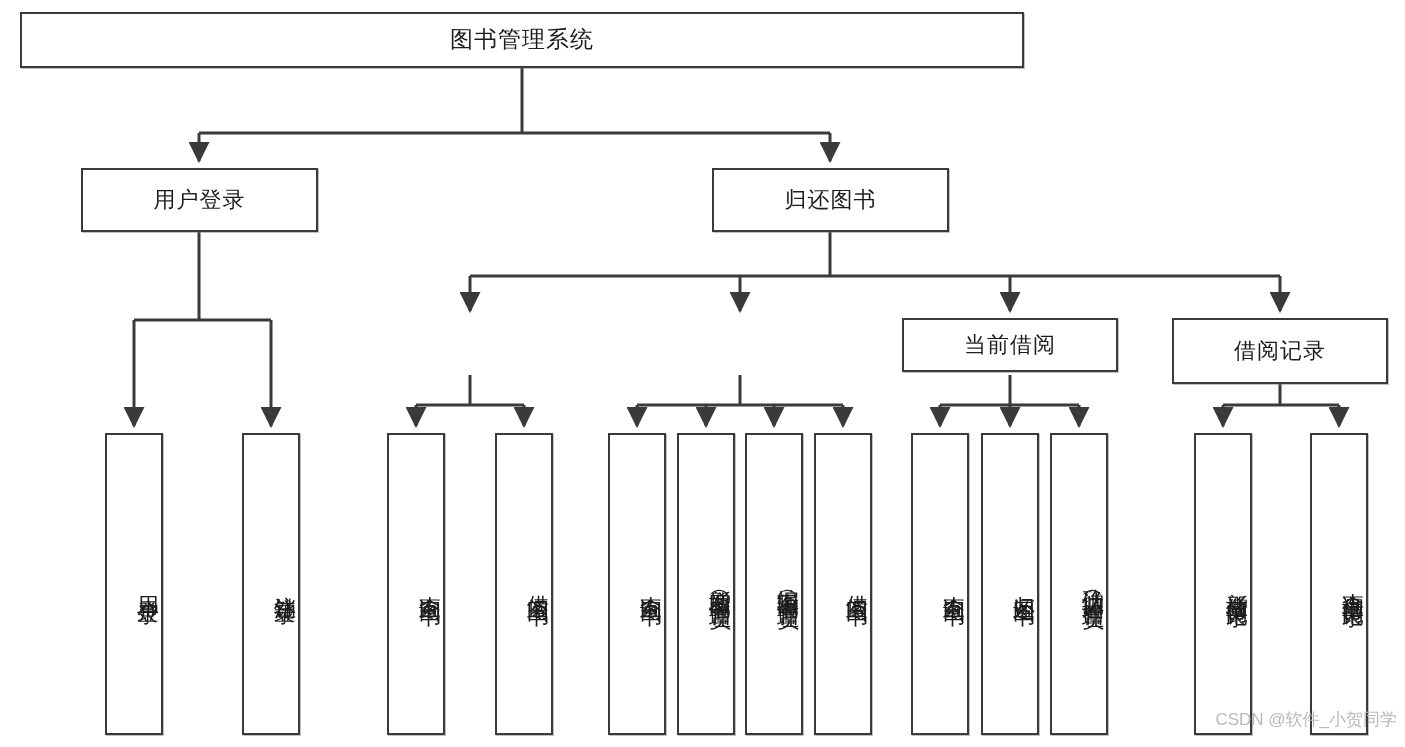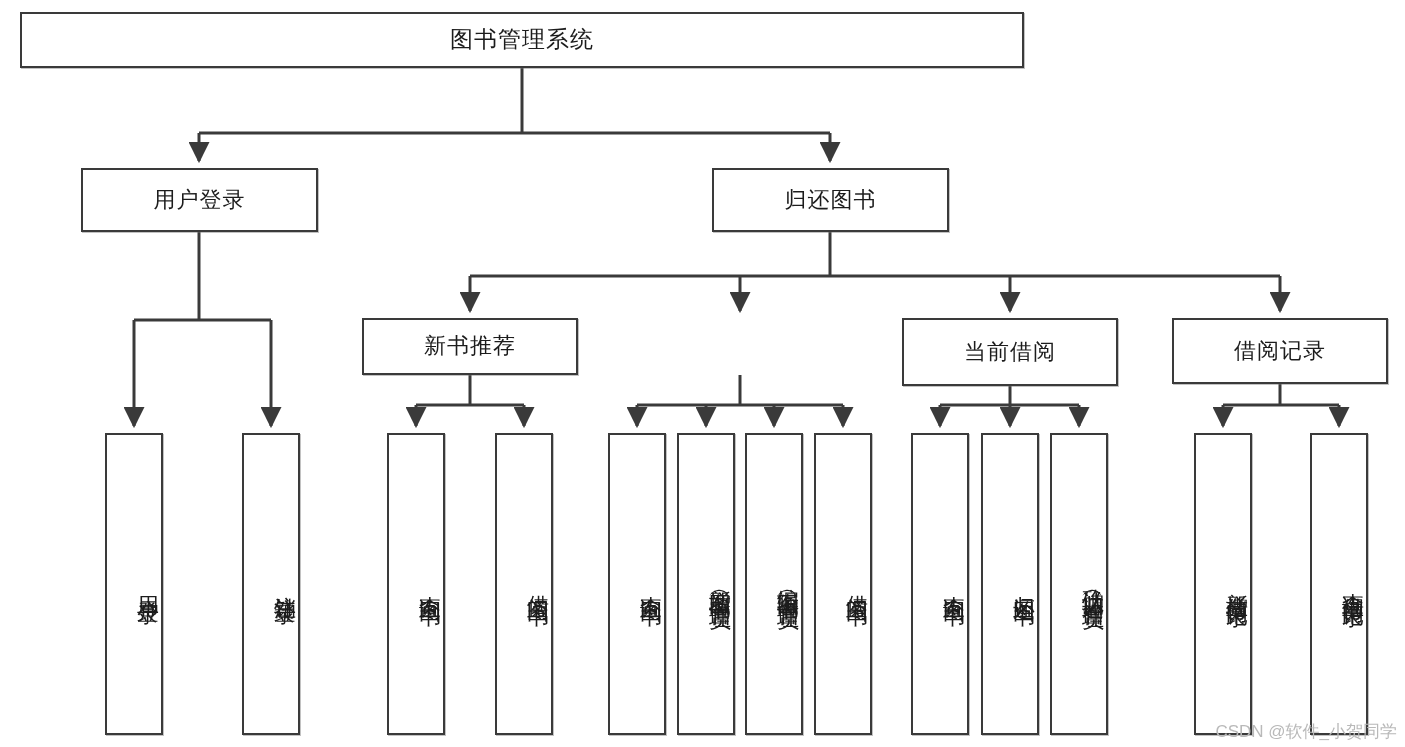--- a/index.html
+++ b/index.html
@@ -59,21 +59,21 @@
   }
   .node-v .vtext {
     writing-mode: vertical-rl;
     text-orientation: upright;
     display: block;
     white-space: nowrap;
   }
   .watermark {
     position: absolute;
     right: 8px;
-    bottom: 4px;
+    bottom: 16px;
     font-size: 17px;
     color: #b9b9b9;
     z-index: 5;
     white-space: nowrap;
     font-family: "Liberation Sans", "DejaVu Sans", sans-serif;
   }
 </style>
 </head>
 <body>
 
@@ -134,26 +134,23 @@
   </div>
 
   <div class="node node-h" style="left:81px; top:168px; width:237px; height:64px;">
     <span>用户登录</span>
   </div>
 
   <div class="node node-h" style="left:712px; top:168px; width:237px; height:64px;">
     <span>归还图书</span>
   </div>
 
-  <div class="node node-h" style="left:362px; top:318px; width:216px; height:57px;">
-    <span>新书推荐</span>
-  </div>
-
-
-  <div class="node node-h" style="left:902px; top:318px; width:216px; height:68px;">
+
+
+  <div class="node node-h" style="left:902px; top:318px; width:216px; height:54px;">
     <span>当前借阅</span>
   </div>
 
   <div class="node node-h" style="left:1172px; top:318px; width:216px; height:66px;">
     <span>借阅记录</span>
   </div>
 
   <div class="node node-v" style="left:105px; top:433px; width:58px; height:302px;">
     <span class="vtext">用户登录</span>
   </div>

